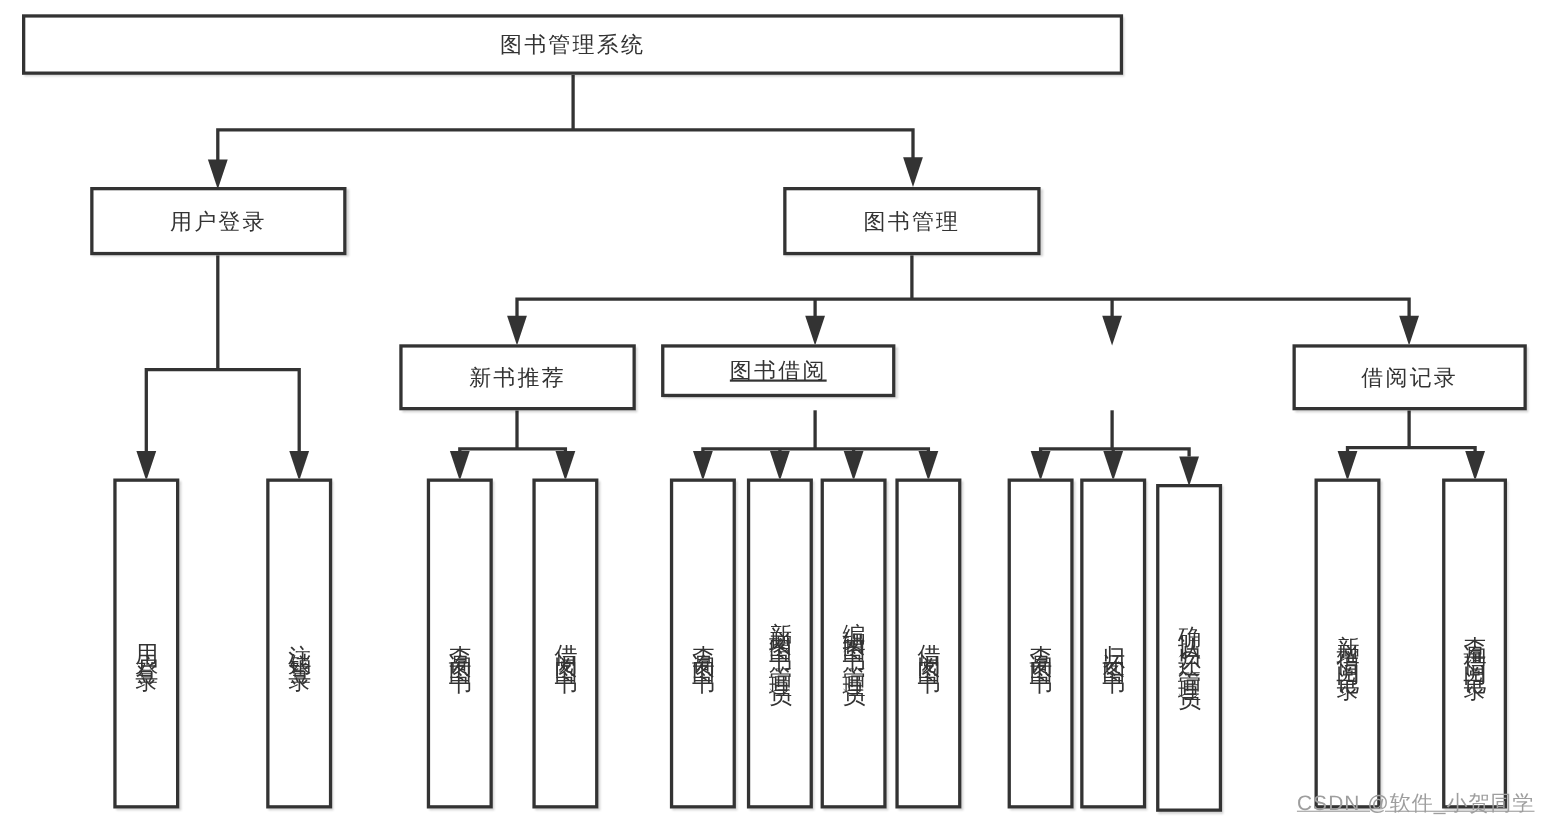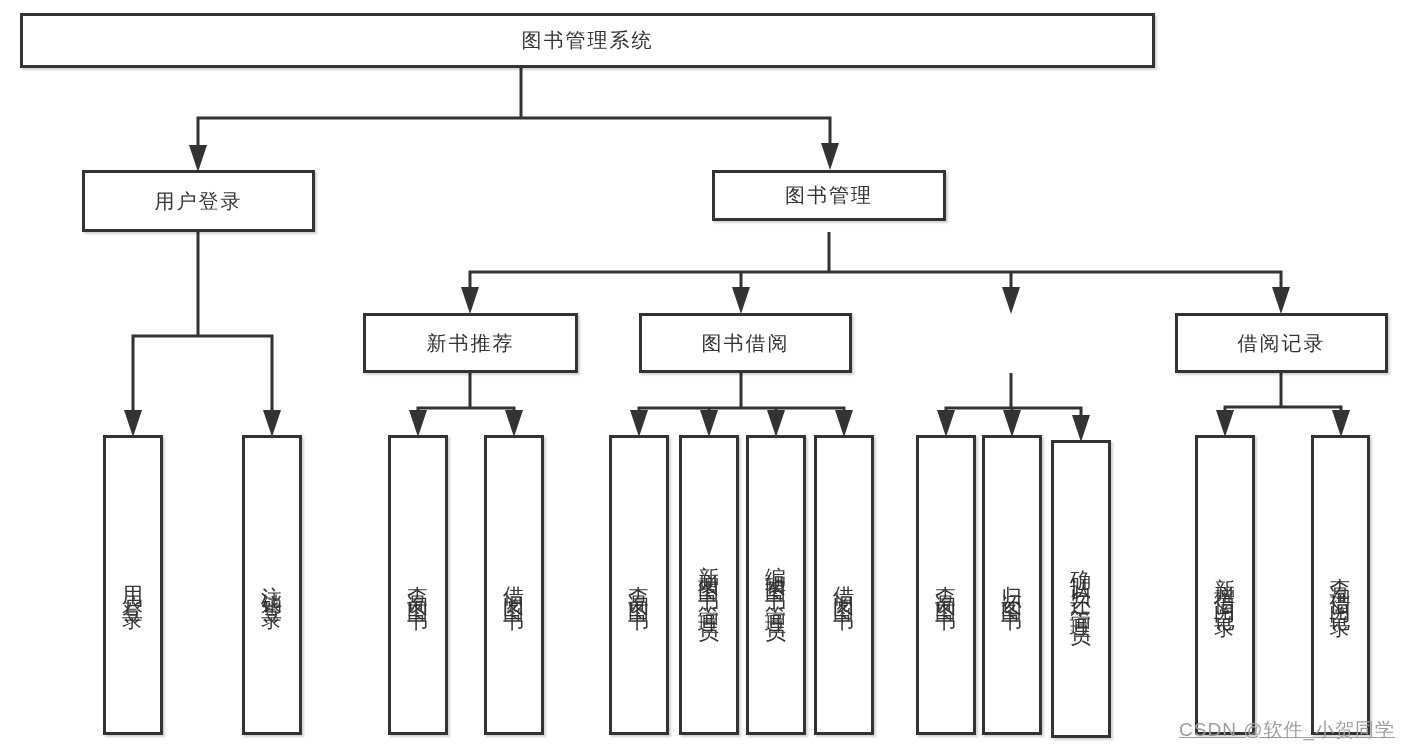--- a/index.html
+++ b/index.html
@@ -116,27 +116,27 @@
     <polygon class="arrow" points="937,410 955,410 946,437"></polygon>
     <polygon class="arrow" points="1003,410 1021,410 1012,437"></polygon>
     <polygon class="arrow" points="1072,415 1090,415 1081,442"></polygon>
 
     <path class="line" d="M1281 373 V407"></path>
     <path class="line" d="M1225 412 V407 H1341 V412"></path>
     <polygon class="arrow" points="1216,410 1234,410 1225,437"></polygon>
     <polygon class="arrow" points="1332,410 1350,410 1341,437"></polygon>
   </svg>
 
-  <div class="box hbox" style="left:20px; top:13px; width:1135px; height:55px;">图书管理系统</div>
+  <div class="box hbox" style="left:20px; top:13px; width:1001px; height:55px;">图书管理系统</div>
 
   <div class="box hbox" style="left:82px; top:170px; width:233px; height:62px;">用户登录</div>
-  <div class="box hbox" style="left:712px; top:170px; width:234px; height:51px;">图书管理</div>
+  <div class="box hbox" style="left:712px; top:170px; width:234px; height:62px;">图书管理</div>
 
   <div class="box hbox" style="left:363px; top:313px; width:215px; height:60px;">新书推荐</div>
-  <div class="box hbox" style="left:639px; top:313px; width:213px; height:60px;">图书借阅</div>
+  <div class="box hbox" style="left:601px; top:313px; width:213px; height:48px;text-decoration:underline;">图书借阅</div>
   <div class="box hbox" style="left:1175px; top:313px; width:213px; height:60px;">借阅记录</div>
 
   <div class="box vbox" style="left:103px; top:435px;">用户登录</div>
   <div class="box vbox" style="left:242px; top:435px;">注销登录</div>
 
   <div class="box vbox" style="left:388px; top:435px;">查询图书</div>
   <div class="box vbox" style="left:484px; top:435px;">借阅图书</div>
 
   <div class="box vbox" style="left:609px; top:435px;">查询图书</div>
   <div class="box vbox" style="left:679px; top:435px;">新增图书（管理员）</div>

